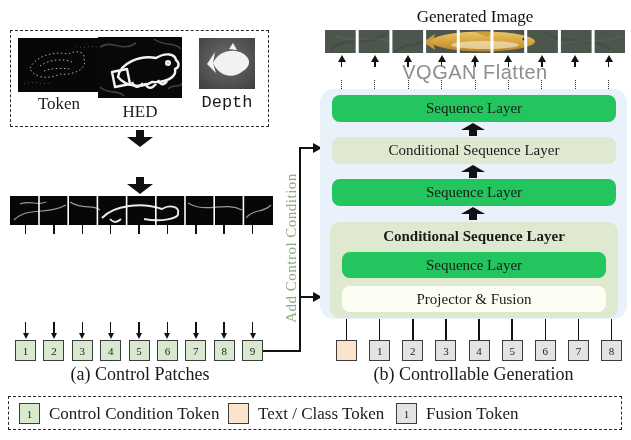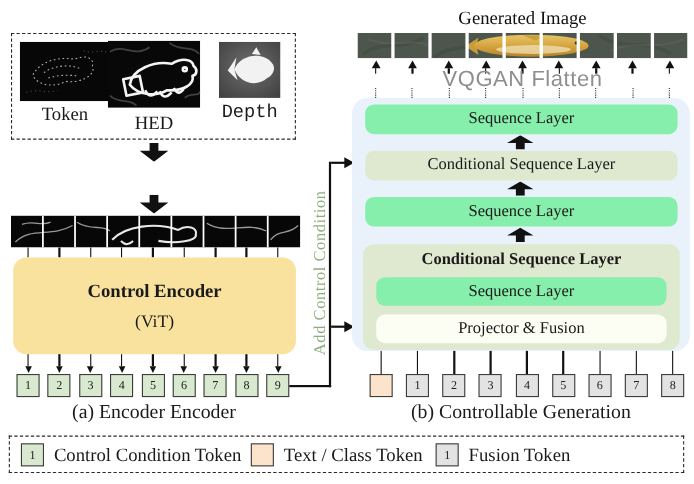--- a/index.html
+++ b/index.html
@@ -62,21 +62,21 @@
   
   .wire { background:#111; }
   #add-cond-text {
     width:220px; height:16px; text-align:center; font-size:15px;
     color:#8CAD7C; transform:rotate(-90deg); transform-origin:center;
     white-space:nowrap; letter-spacing:0.5px;
   }
 
   
   #gen-container { background:#E9F2FA; border-radius:14px; }
-  .layer-blue  { background:#86efac; border-radius:8px;align-items:center; }
+  .layer-blue  { background:#22c55e; border-radius:8px;align-items:center; }
   .layer-green { background:#DFE9D0; border-radius:8px; }
   .layer-white { background:#FCFEF4; border-radius:8px; }
   #cond-block { background:#DFE9D0; border-radius:10px; }
   #cond-block .cond-title { font-weight:bold; font-size:15px; text-align:center; margin-top:6px; }
   #vqgan-label {
     font-family:"Liberation Sans", sans-serif; font-size:20px; color:#8E8E8E;
     letter-spacing:0.5px; z-index:3;
   }
   .arrow-cell { display:flex; flex-direction:column; align-items:center; height:34px; }
   .arrow-cell .stem-solid { width:1.6px; height:5px; background:#111; }
@@ -209,24 +209,20 @@
         <div class="stem-v" style="height:9px;"></div>
       </div>
     <div class="cell-col">
         <div class="stem-v" style="height:9px;"></div>
       </div>
     <div class="cell-col">
         <div class="stem-v" style="height:9px;"></div>
       </div>
   </div>
 
-  <div class="abs" id="encoder-box" style="left:12px; top:234px; width:257px; height:88px;">
-    <div class="t1">Control Encoder</div>
-    <div class="t2">(ViT)</div>
-  </div>
 
   <div class="abs row-sb" style="left:15px; top:322px; width:248px;">
     <div class="cell-col">
         <div class="stem-v" style="height:11px;"></div>
         <div class="head-down"></div>
       </div>
     <div class="cell-col">
         <div class="stem-v" style="height:11px;"></div>
         <div class="head-down"></div>
       </div>
@@ -265,21 +261,21 @@
     <div class="token green">2</div>
     <div class="token green">3</div>
     <div class="token green">4</div>
     <div class="token green">5</div>
     <div class="token green">6</div>
     <div class="token green">7</div>
     <div class="token green">8</div>
     <div class="token green">9</div>
   </div>
 
-  <div class="abs ctr caption" style="left:10px; top:364px; width:260px;">(a) Encoder Encoder</div>
+  <div class="abs ctr caption" style="left:10px; top:364px; width:260px;">(a) Control Patches</div>
 
   <div class="abs" id="add-cond-text" style="left:181px; top:240px;">Add Control Condition</div>
 
   <div class="abs wire" style="left:263px; top:350px; width:38px; height:2px;"></div>
   <div class="abs wire" style="left:299px; top:147px; width:2px; height:205px;"></div>
   <div class="abs wire" style="left:301px; top:147px; width:13px; height:2px;"></div>
   <div class="abs head-right" style="left:313px; top:143px;"></div>
   <div class="abs wire" style="left:301px; top:296px; width:13px; height:2px;"></div>
   <div class="abs head-right" style="left:313px; top:292px;"></div>
 

